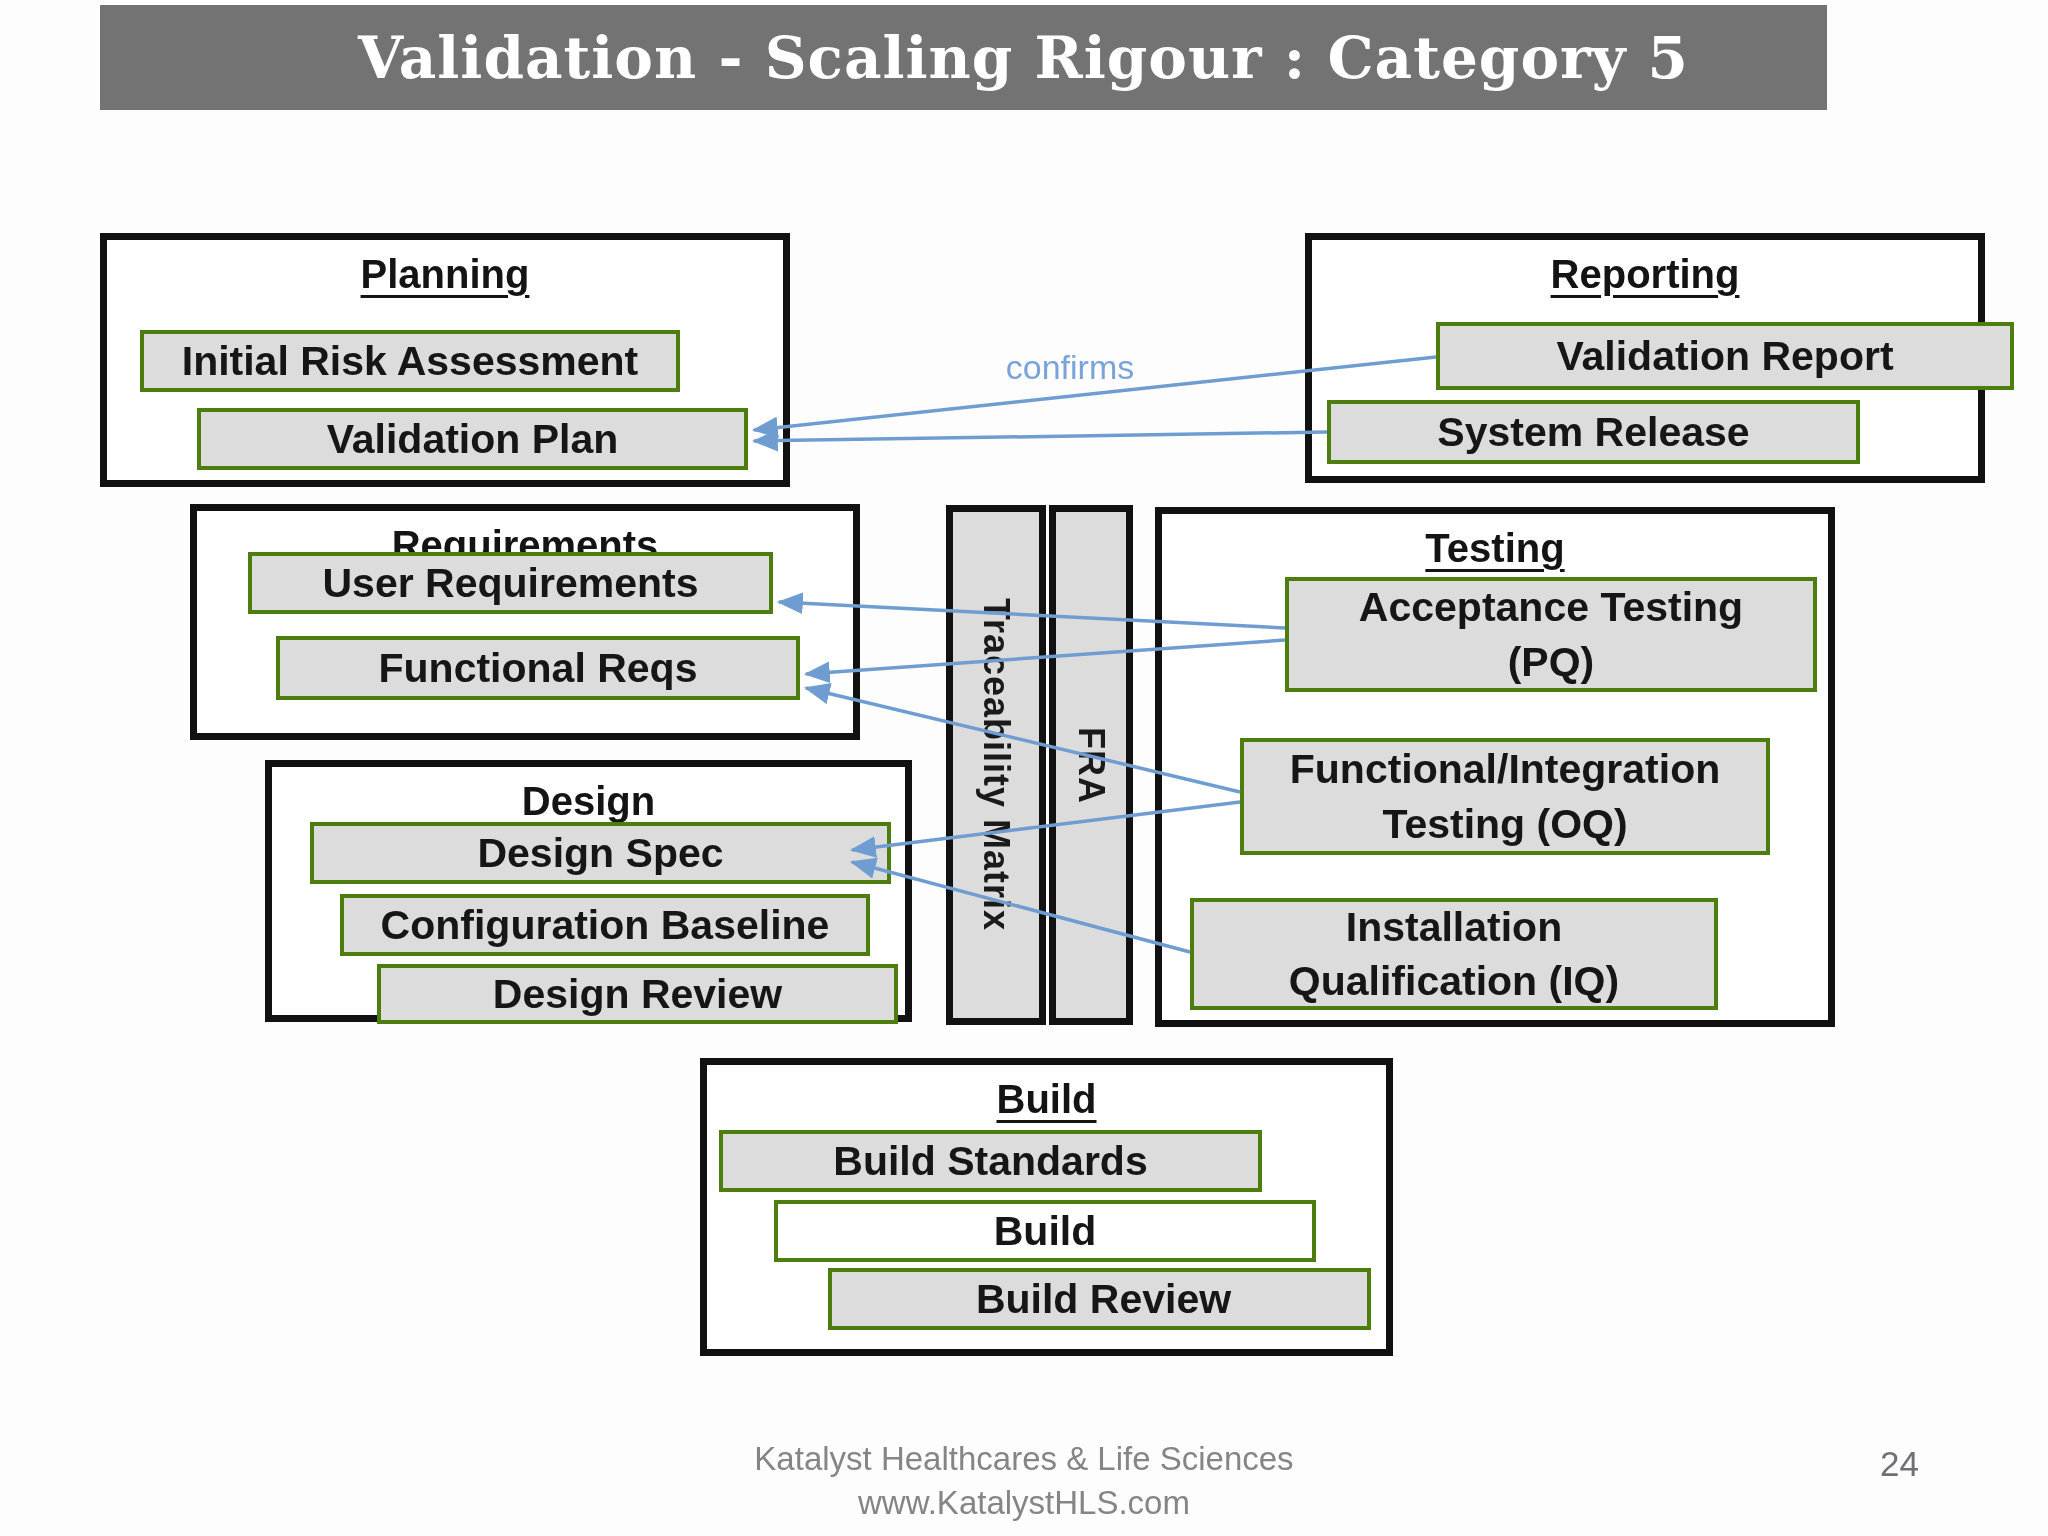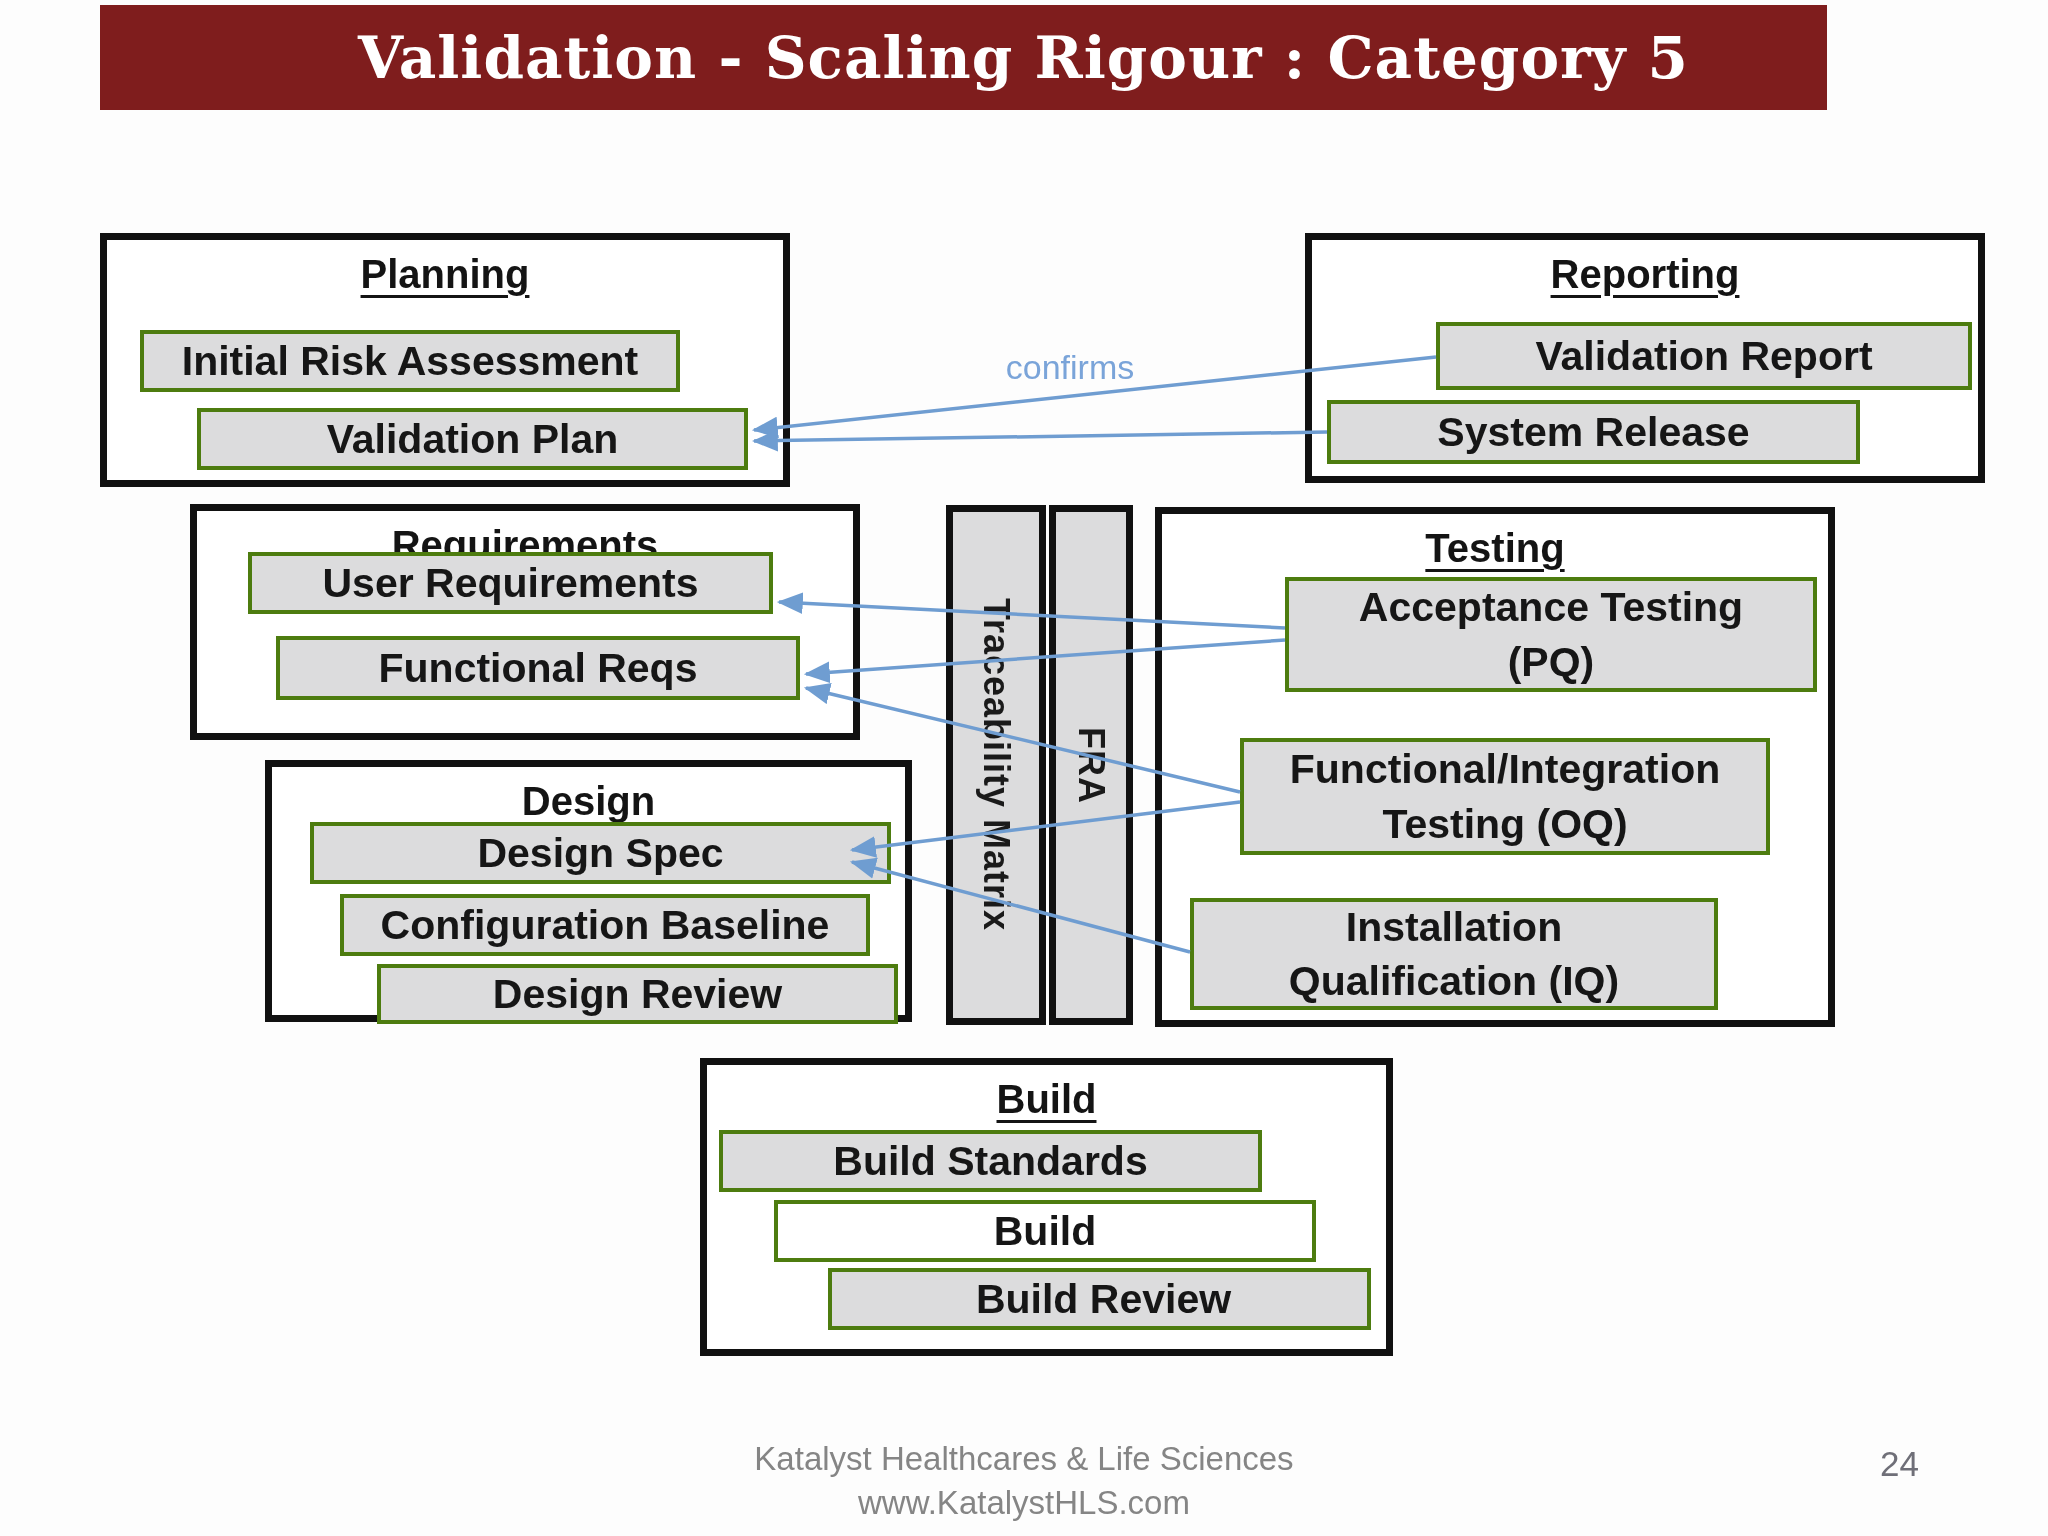--- a/index.html
+++ b/index.html
@@ -1,20 +1,20 @@
 <!DOCTYPE html>
 <html><head>
 <meta charset="utf-8">
 <style>
   html,body{margin:0;padding:0;background:#ffffff;}
   .slide{position:relative;width:2048px;height:1536px;background:#fdfdfd;
          font-family:"Liberation Sans",sans-serif;overflow:hidden;}
 
   .title-bar{position:absolute;left:100px;top:5px;width:1727px;height:105px;
-             background:#7f1d1d;display:flex;align-items:center;justify-content:center;
+             background:#737373;display:flex;align-items:center;justify-content:center;
              padding-left:120px;box-sizing:border-box;}
   .title-bar .title{font-family:"DejaVu Serif",serif;font-weight:bold;font-size:58px;
              color:#ffffff;letter-spacing:1px;white-space:nowrap;}
 
   .group{position:absolute;border:7px solid #111;background:#ffffff;box-sizing:border-box;}
   .gtitle{text-align:center;font-size:40px;font-weight:bold;color:#141414;
           text-decoration:underline;text-underline-offset:7px;text-decoration-thickness:3px;
           margin-top:12px;}
 
   .node{position:absolute;border:4px solid #4d7c0f;background:#dcdcdd;box-sizing:border-box;
@@ -62,21 +62,21 @@
   <div class="group" style="left:700px;top:1058px;width:693px;height:298px;">
     <div class="gtitle">Build</div>
   </div>
   <div class="group" style="left:1155px;top:507px;width:680px;height:520px;">
     <div class="gtitle">Testing</div>
   </div>
 
   <div class="node" style="left:140px;top:330px;width:540px;height:62px;">Initial Risk Assessment</div>
   <div class="node" style="left:197px;top:408px;width:551px;height:62px;">Validation Plan</div>
 
-  <div class="node" style="left:1436px;top:322px;width:536px;height:68px;">Validation Report</div>
+  <div class="node" style="left:1436px;top:322px;width:578px;height:68px;">Validation Report</div>
   <div class="node" style="left:248px;top:552px;width:525px;height:62px;">User Requirements</div>
 
   <div class="node" style="left:1327px;top:400px;width:533px;height:64px;">System Release</div>
   <div class="node" style="left:276px;top:636px;width:524px;height:64px;">Functional Reqs</div>
 
   <div class="node" style="left:310px;top:822px;width:581px;height:62px;">Design Spec</div>
   <div class="node" style="left:340px;top:894px;width:530px;height:62px;">Configuration Baseline</div>
   <div class="node" style="left:377px;top:964px;width:521px;height:60px;">Design Review</div>
 
   <div class="node" style="left:719px;top:1130px;width:543px;height:62px;">Build Standards</div>

